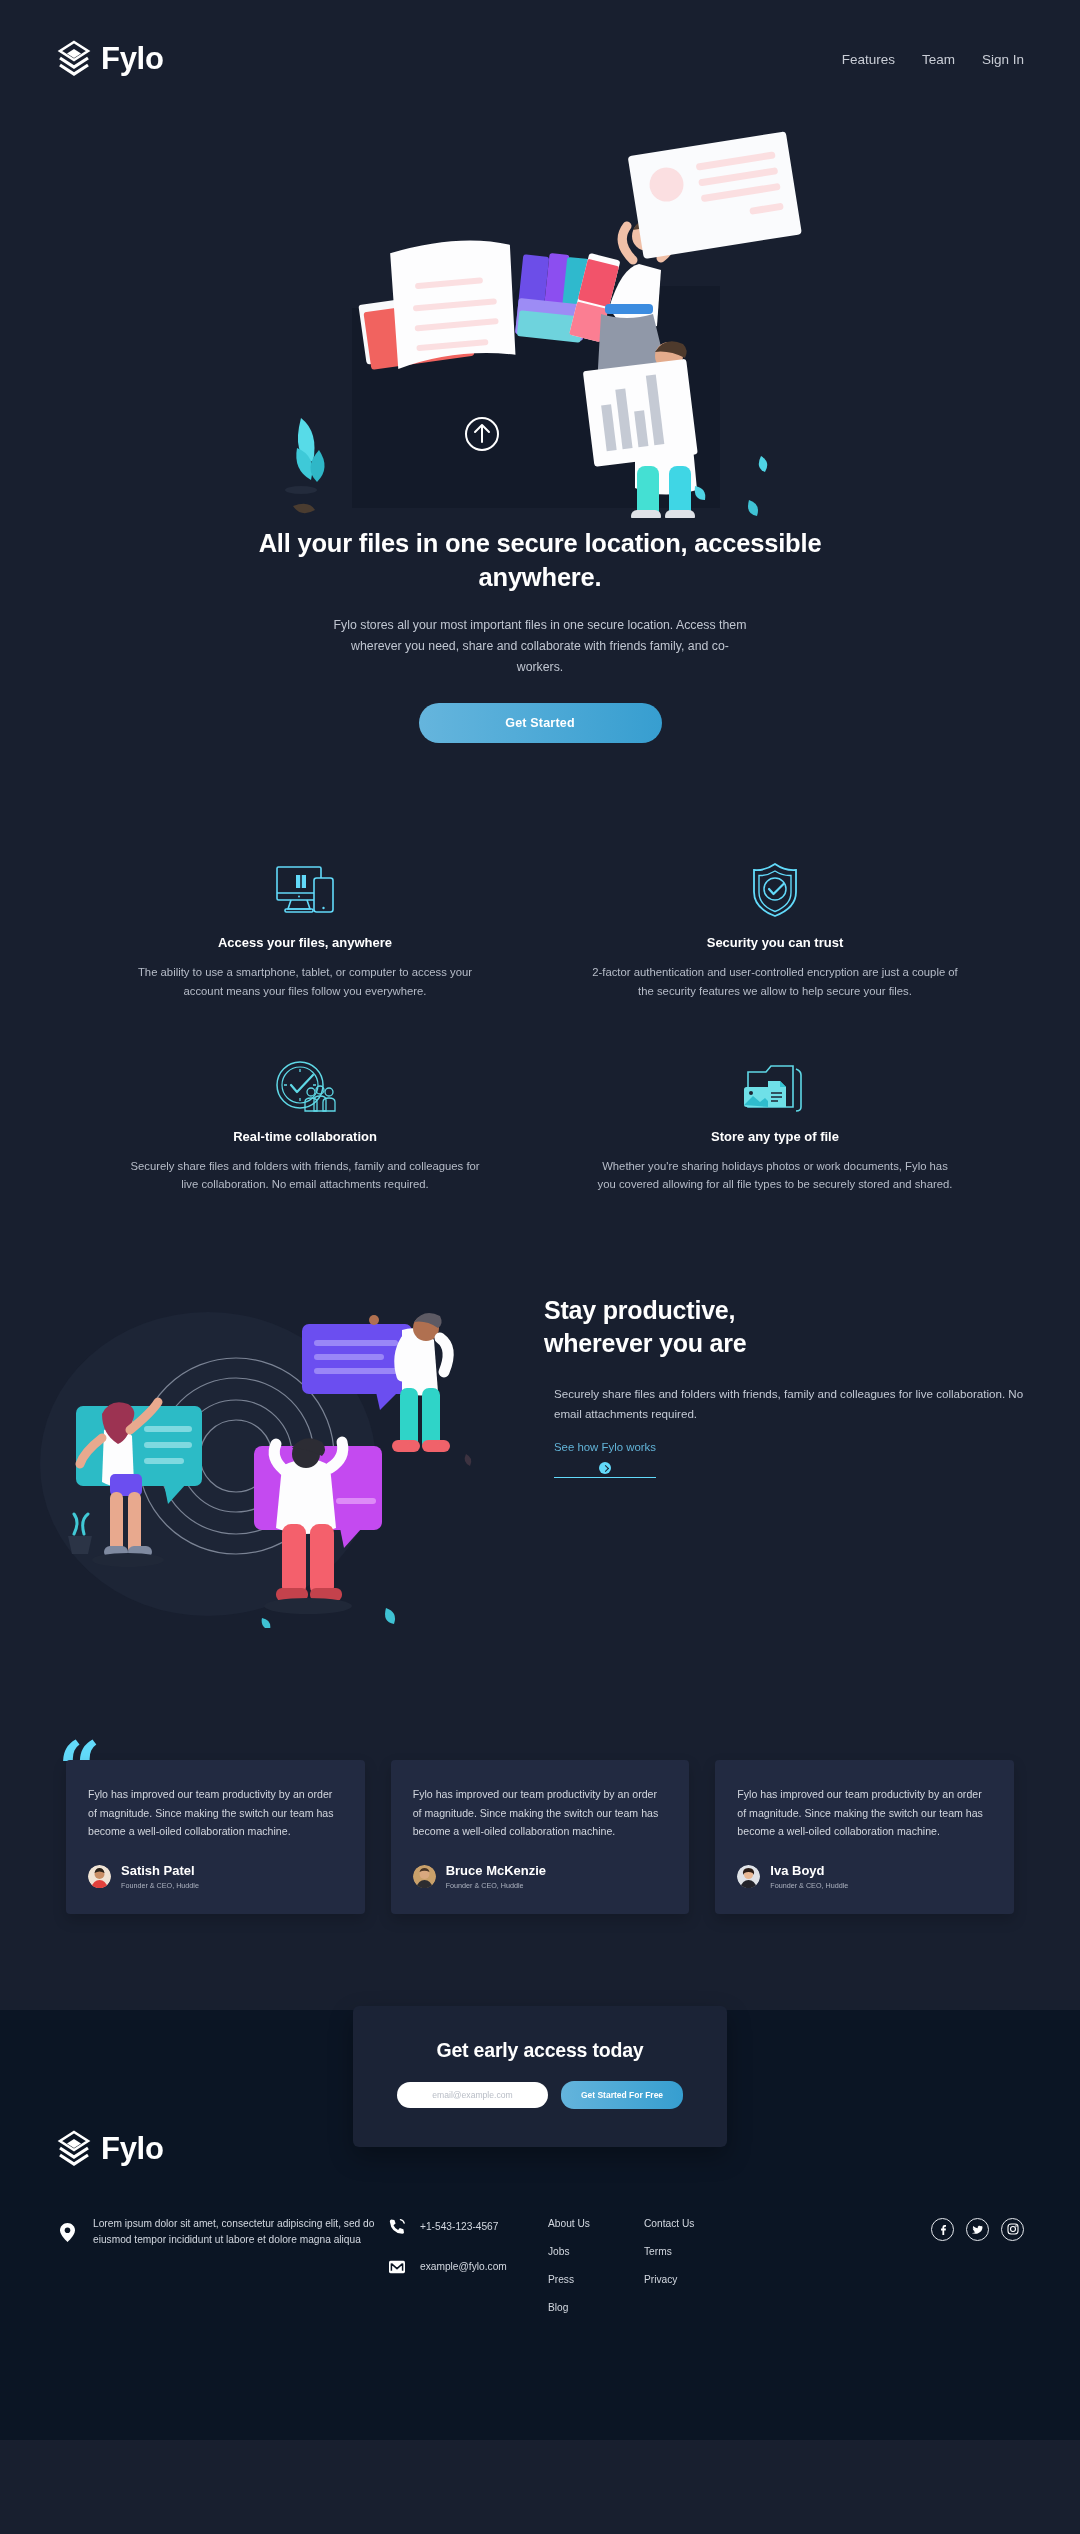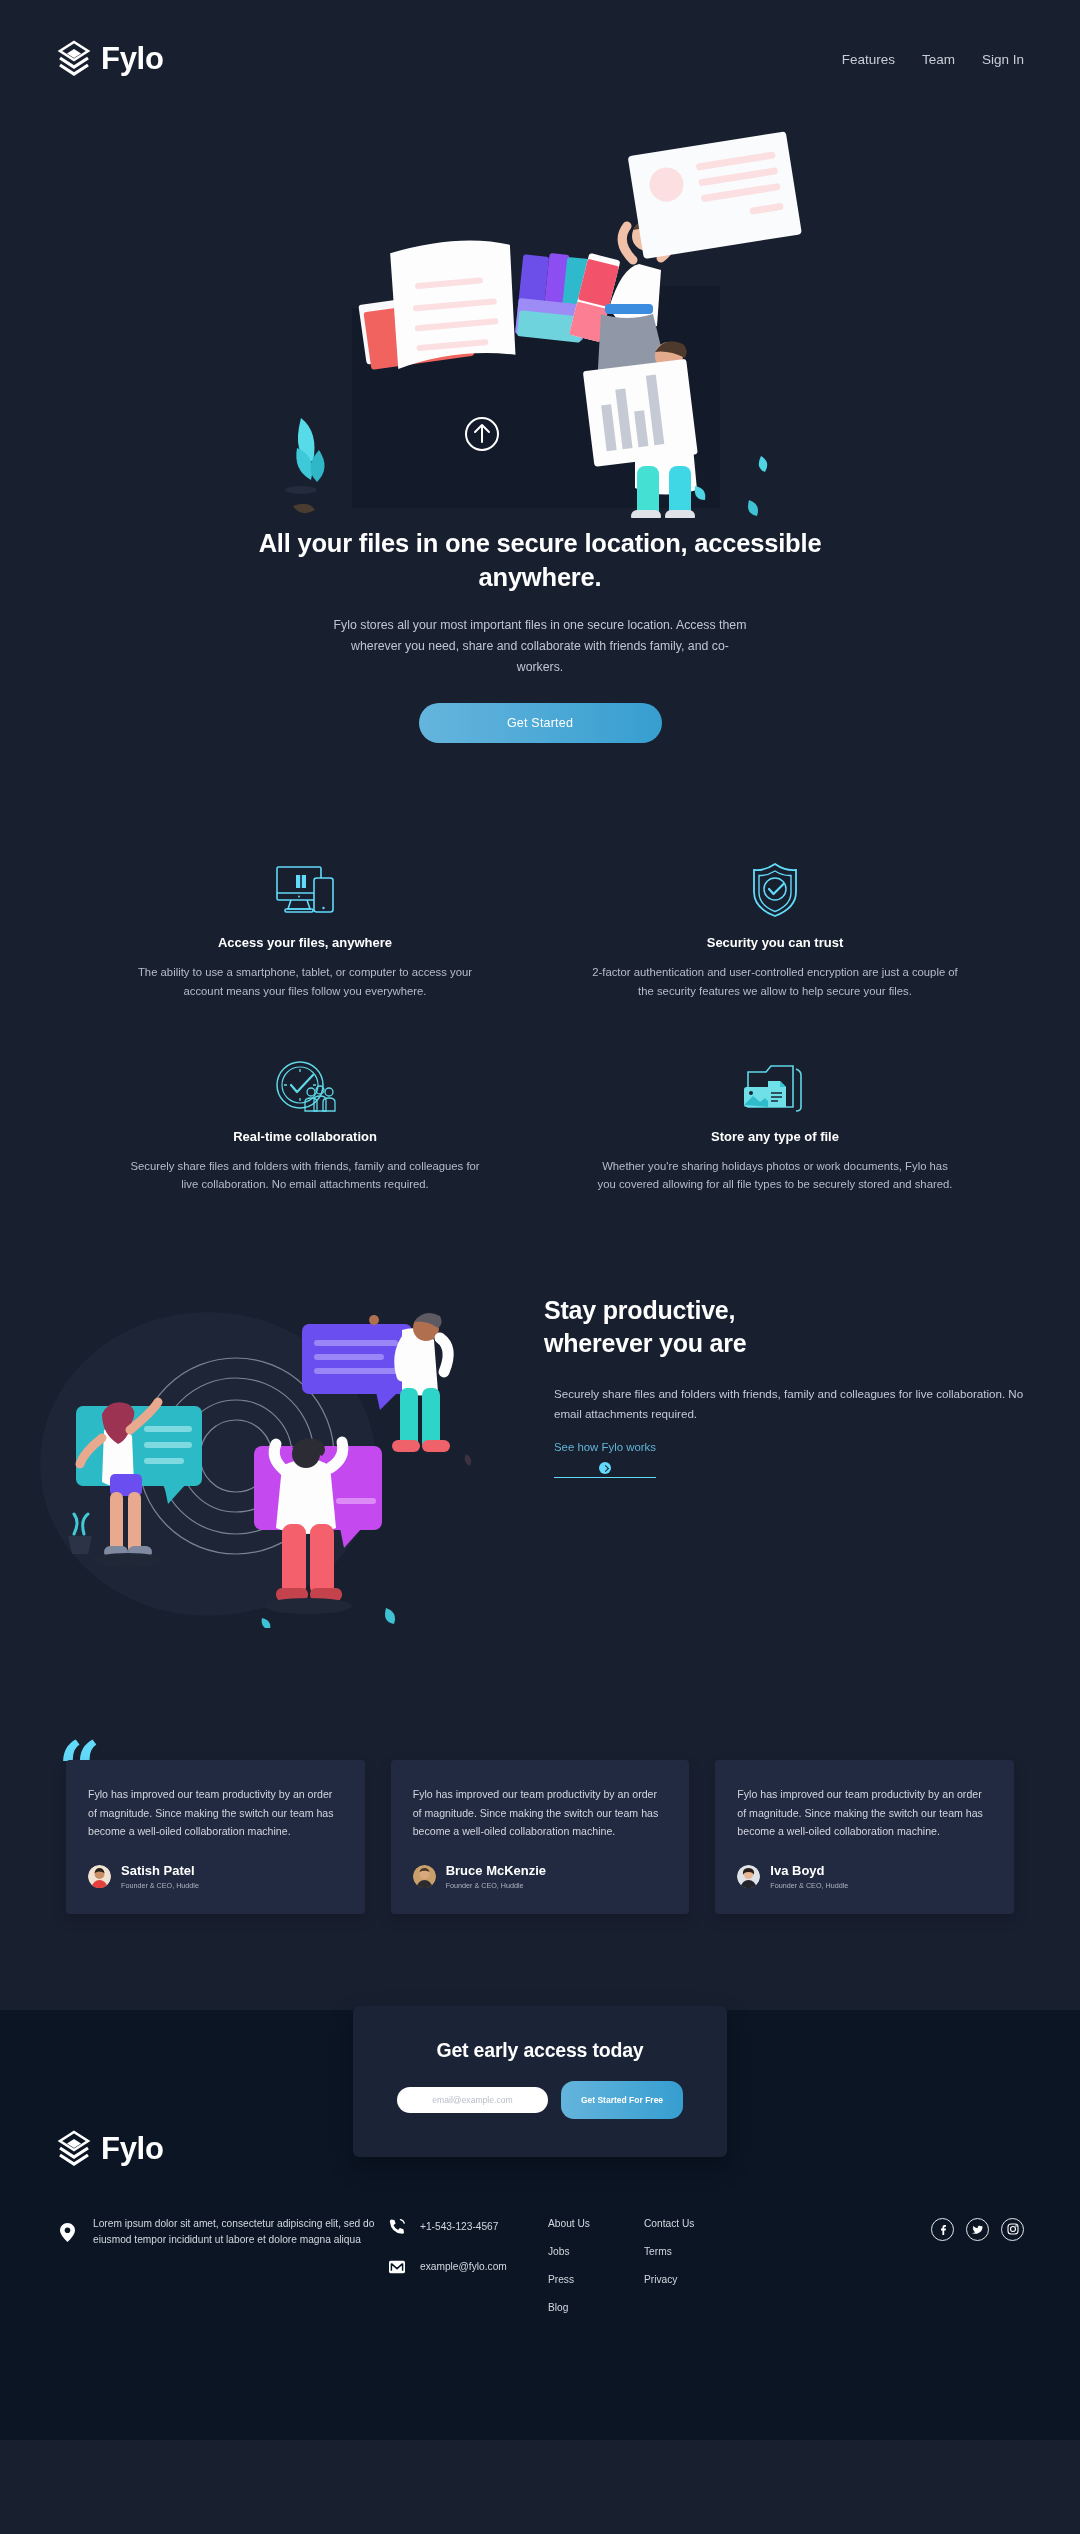--- a/index.html
+++ b/index.html
@@ -34,21 +34,21 @@
     margin:8px auto 0; max-width:690px; line-height:1.35; color:#fff;
   }
   .hero p {
     margin:20px auto 0; max-width:423px;
     font-size:12.3px; line-height:1.72; color:#c0c6d1;
   }
   .btn-primary {
     display:inline-block; margin-top:25px;
     background:linear-gradient(90deg,#65b5dd 0%,#379ed0 100%);
     color:#fff; border:none; border-radius:22px;
-    font-size:12.5px; font-weight:400; letter-spacing:.2px;
+    font-size:12.5px; font-weight:700; letter-spacing:.2px;
     padding:0 0; width:243px; height:40px; line-height:40px;
     cursor:pointer; font-family:inherit;
   }
 
   
   .features {
     background:#181f2f; padding:34px 100px 86px;
     display:grid; grid-template-columns:1fr 1fr;
     column-gap:60px; row-gap:48px;
   }
@@ -122,21 +122,21 @@
   .cta h2 { font-size:19.5px; font-weight:700; color:#fff; margin-bottom:19px; letter-spacing:-.2px; }
   .cta p { font-size:9.8px; line-height:1.72; color:#c3c9d4; margin-bottom:20px; }
   .cta-form { display:flex; align-items:center; gap:13px; }
   .cta-input {
     flex:1; height:26px; border-radius:13px; border:none;
     background:#fff; padding:0 20px; font-size:8.6px;
     color:#2a3142; font-family:inherit; text-align:center;
   }
   .cta-input::placeholder { color:#b8bdc6; }
   .cta-btn {
-    width:128px; height:38px; border:none; border-radius:13px;
+    width:128px; height:28px; border:none; border-radius:13px;
     background:linear-gradient(90deg,#64b4dc 0%,#369ed0 100%);
     color:#fff; font-size:8.5px; font-weight:700; cursor:pointer;
     font-family:inherit;
   }
 
   
   .footer { background:#0b1524; padding:120px 56px 110px; }
   .footer-logo { display:flex; align-items:center; gap:9px; margin-bottom:48px; }
   .footer-cols { display:flex; align-items:flex-start; }
   .fc-address { display:flex; gap:18px; width:332px; padding-left:4px; }

